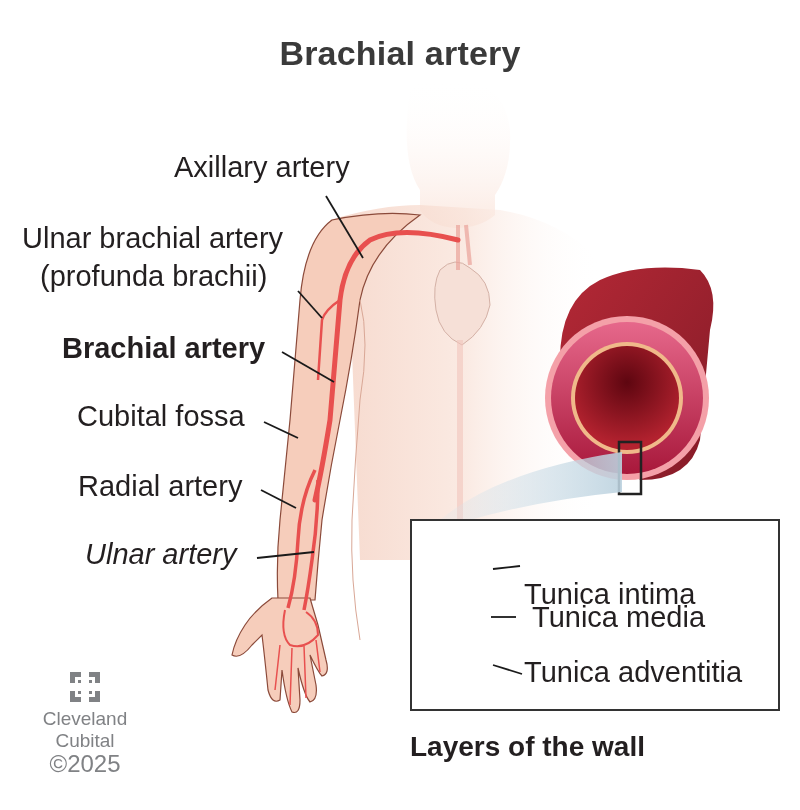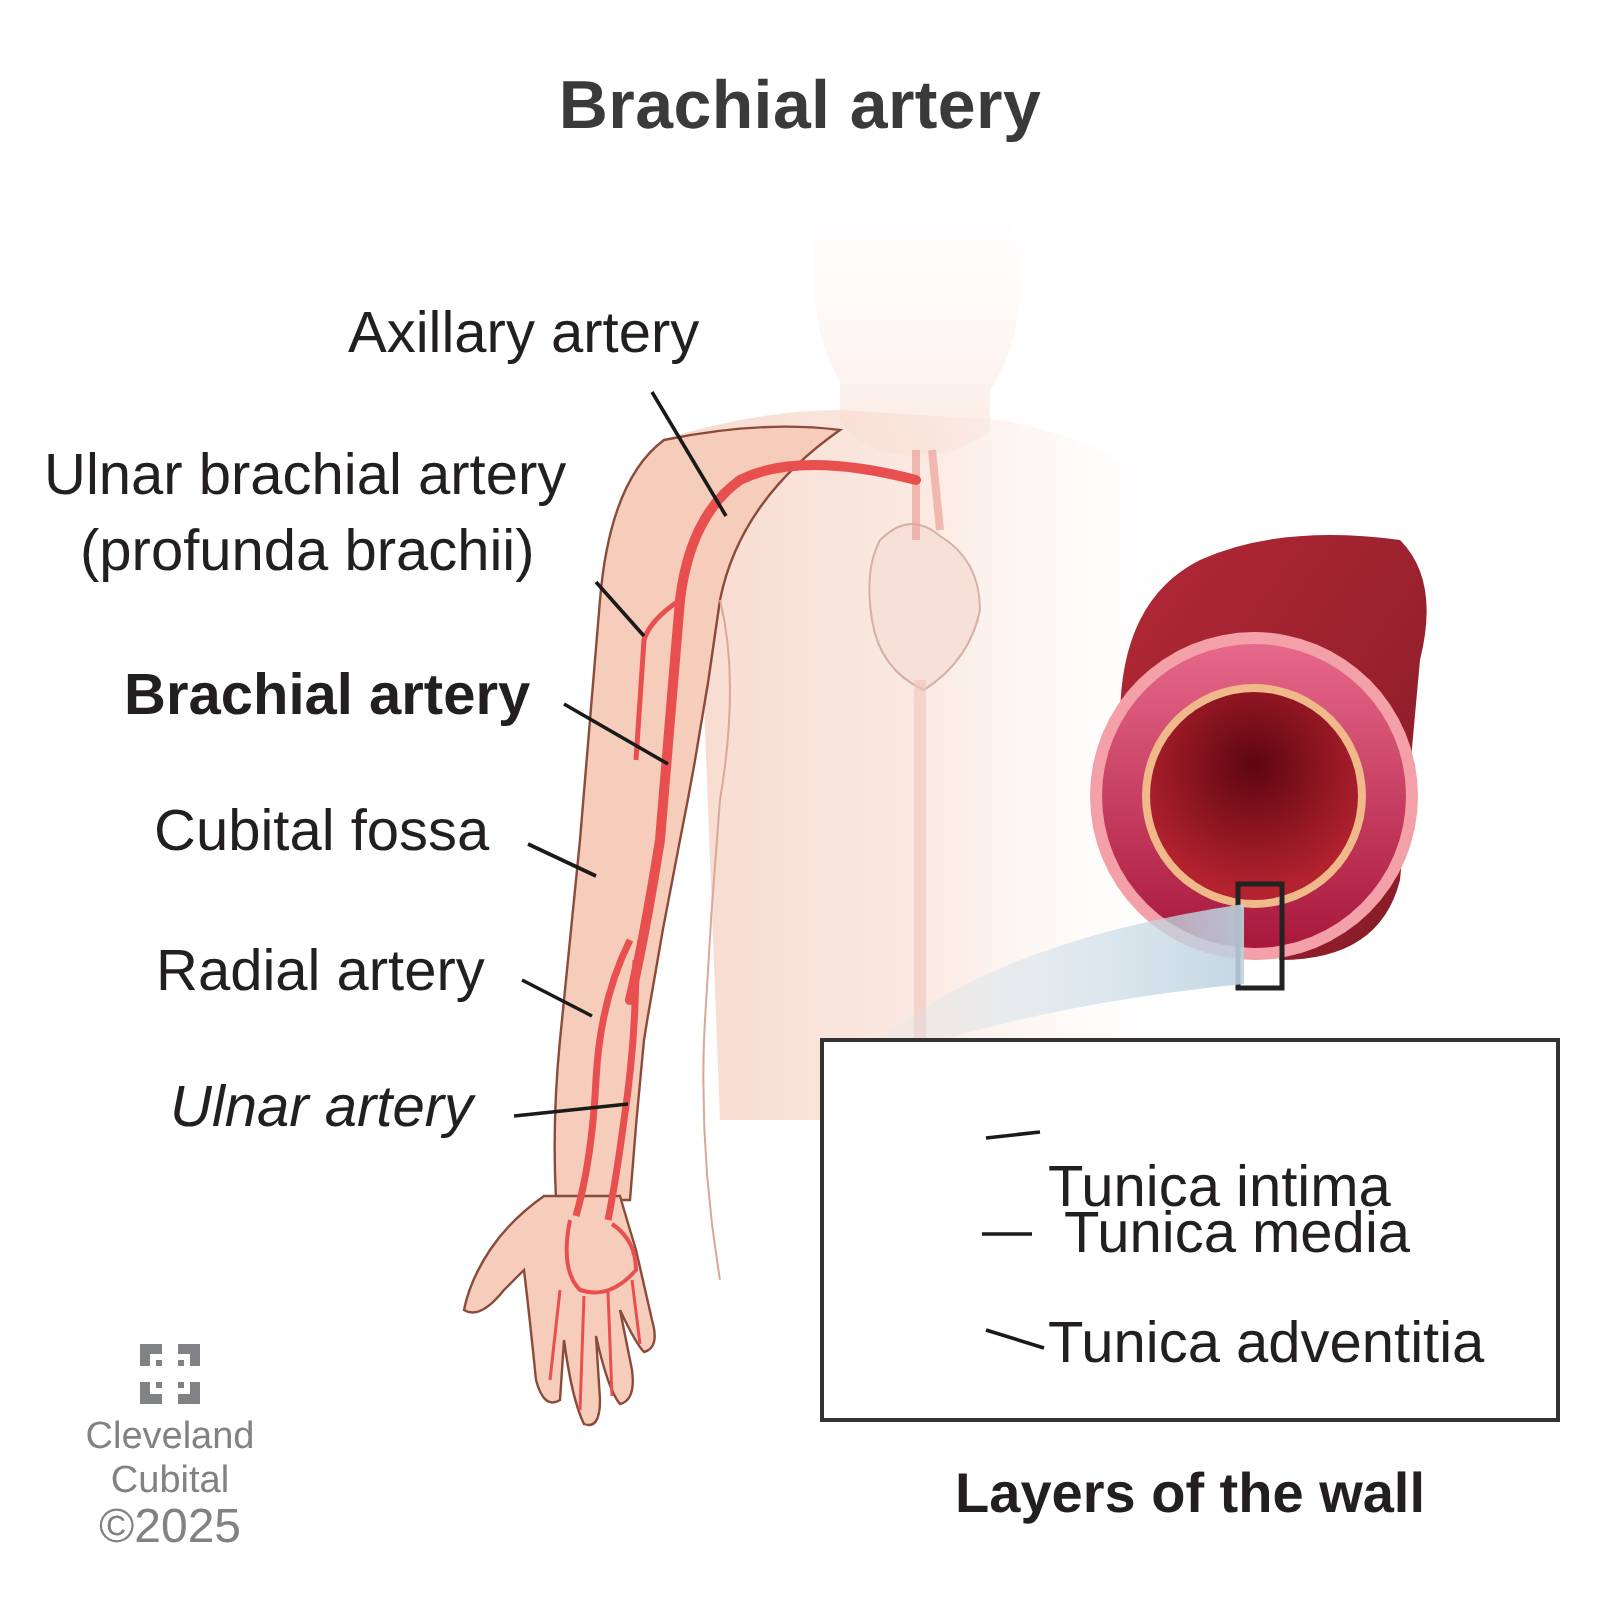--- a/index.html
+++ b/index.html
@@ -5,21 +5,21 @@
   html, body { margin:0; padding:0; background:#ffffff; }
   body { width:800px; height:810px; position:relative; overflow:hidden;
          font-family:"Liberation Sans", sans-serif; color:#231f20; }
   .title { position:absolute; left:0; width:800px; top:34px; text-align:center;
            font-size:34px; font-weight:bold; color:#3a3a3a; letter-spacing:0.2px; }
   .lbl { position:absolute; font-size:29px; color:#231f20; white-space:nowrap; line-height:1; }
   .lbl.bold { font-weight:bold; }
   svg.art { position:absolute; left:0; top:0; }
   .inset-box { position:absolute; left:410px; top:519px; width:370px; height:192px;
                border:2px solid #333; box-sizing:border-box; background:#fff; }
-  .caption { position:absolute; left:410px; width:370px; top:731px; text-align:center;
+  .caption { position:absolute; left:410px; width:370px; top:731px; text-align:left;
              font-size:28px; font-weight:bold; color:#231f20; }
   .logo { position:absolute; left:30px; top:672px; width:110px; text-align:center; color:#808285; }
   .logo .mark { width:30px; height:30px; margin:0 auto 6px auto; position:relative; }
   .logo .brand { font-weight:normal; font-size:19px; line-height:22px; }
   .logo .copy { font-size:24px; line-height:24px; }
 </style>
 </head>
 <body>
 
 <div class="title">Brachial artery</div>

